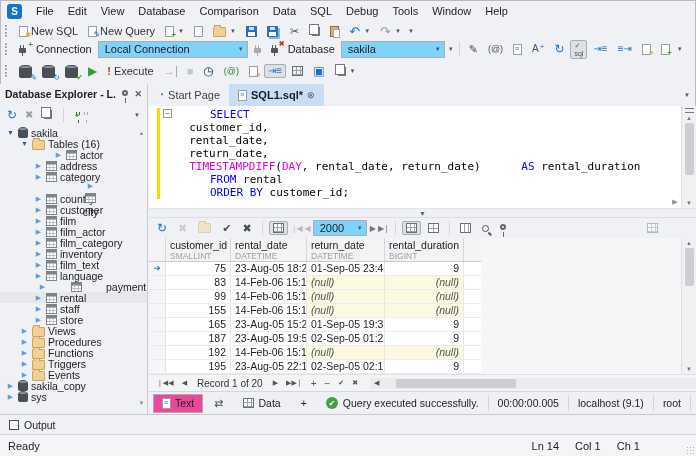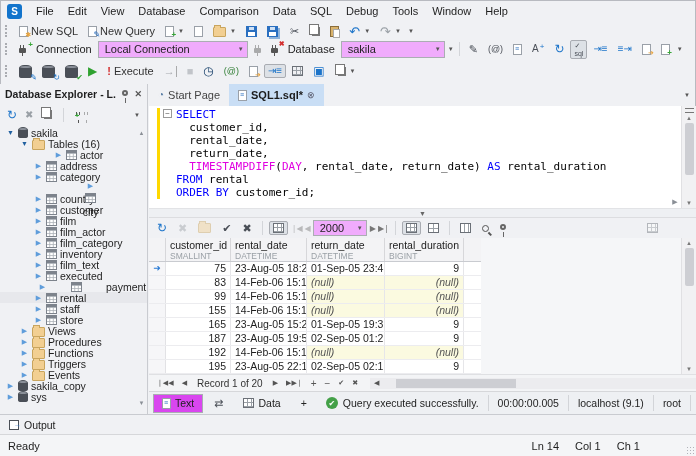--- a/index.html
+++ b/index.html
@@ -16,21 +16,21 @@
   
   .tbar { left:0; right:0; display:flex; align-items:center; gap:2px; padding-left:2px; }
   #tb1 { top:22px; height:18px; }
   #tb2 { top:40px; height:18px; }
   #tb3 { top:58px; height:26px; }
   .grip { width:4px; height:12px; border-left:2px dotted #aaacb1; margin:0 4px 0 3px; }
   .tbtn { display:flex; align-items:center; gap:3px; padding:1px 3px; border:1px solid transparent; border-radius:2px; color:#333; }
   .tbtn.pressed { background:#dde1e6; border-color:#a9acb2; }
   .caret { font-size:6px; color:#555; margin-left:1px; }
   .vsep { width:1px; height:14px; background:#d3d5d9; margin:0 3px; }
-  .combo { height:17px; background:#f0abfc; border:1px solid #abadb3; display:flex; align-items:center; padding:0 3px 0 6px; color:#222; }
+  .combo { height:17px; background:#7dd3fc; border:1px solid #abadb3; display:flex; align-items:center; padding:0 3px 0 6px; color:#222; }
   .combo .caret { margin-left:auto; }
   .glyph { line-height:1; font-size:11px; }
   .blue { color:#1c74c9; } .gray { color:#9aa0a6; } .dark { color:#4a4f57; }
   .green { color:#37a637; } .red { color:#d32f2f; font-weight:bold; }
   .dis { opacity:.45; }
 
   
   .i-doc { width:9px; height:11px; background:#fff; border:1px solid #9aa0a8; position:relative; flex:none; }
   .i-doc.star::after  { content:"✱"; position:absolute; right:-4px; bottom:-3px; font-size:7px; color:#e8a33d; }
   .i-doc.pen::after   { content:"✎"; position:absolute; right:-4px; bottom:-3px; font-size:8px; color:#2a6fc0; }
@@ -90,21 +90,21 @@
   .etab { display:flex; align-items:center; gap:4px; padding:0 9px; color:#444; }
   .etab.active { background:#c9def5; color:#1b1b1b; }
   .tab-close { font-size:9px; color:#556; }
   #tab-ovf { margin-left:auto; align-self:center; padding-right:6px; }
 
   
   #editor { top:22px; left:0; right:15px; height:102px; background:#fff; overflow:hidden; }
   #ybar { left:8px; top:2px; width:3px; height:91px; background:#ffd800; }
   #fold { left:14px; top:3px; width:9px; height:9px; border:1px solid #9a9a9a; background:#fff; color:#555; font-size:8px; line-height:7px; text-align:center; }
   #code { left:27px; top:2px; font-family:"DejaVu Sans Mono","Liberation Mono",monospace; font-size:11px; line-height:13px; white-space:pre; }
-  .kw { color:#0000ff; } .fn { color:#e100e1; } .pl { color:#000; }
+  .kw { color:#0000ff;margin-left:34px; } .fn { color:#e100e1; } .pl { color:#000; }
   #esb { top:22px; right:0; width:15px; height:102px; background:#f1f1f3; border-left:1px solid #e0e0e3; display:flex; flex-direction:column; align-items:center; font-size:6px; color:#777; }
   .sb-split { border-top:1px solid #777; border-bottom:1px solid #777; width:9px; height:5px; margin:2px 0; }
   .sb-thumb { width:9px; background:#cdced3; border-radius:2px; }
   #e-thumb { height:52px; margin:2px 0 auto 0; }
   #ehsb { top:114px; right:15px; width:12px; height:10px; color:#8a8f96; font-size:7px; text-align:center; }
 
   
   #hsplit { top:124px; left:0; right:0; height:10px; background:#eef0f3; border-top:1px solid #e2e3e6; border-bottom:1px solid #dcdde0; text-align:center; font-size:7px; color:#666; line-height:9px; }
 
   
@@ -130,21 +130,21 @@
   
   #gnav { top:290px; left:0; right:0; height:17px; display:flex; align-items:center; background:#f3f4f6; border-top:1px solid #dfe0e3; font-size:10px; color:#333; padding-left:4px; }
   .nbtn { font-size:7px; color:#555; padding:0 4px; }
   .nbtn.txt { font-size:10px; }
   #hscroll { margin-left:8px; flex:1; height:11px; background:#ececef; display:flex; align-items:center; }
   #hthumb { width:120px; height:9px; background:#cdced3; margin-left:12px; }
 
   
   #bbar { top:307px; left:0; right:0; height:23px; background:#eef0f3; border-top:1px solid #d6d7da; display:flex; align-items:center; padding-left:3px; }
   .btab { height:19px; display:flex; align-items:center; gap:4px; padding:0 8px; font-size:10.5px; margin:0 1px; border:1px solid transparent; color:#222; }
-  .btab.active { background:#d946ef; border-color:#aaadb3; }
+  .btab.active { background:#ec4899; border-color:#aaadb3; }
   .bstat { margin-left:auto; display:flex; align-items:center; height:100%; }
   .bseg { padding:0 9px; border-left:1px solid #d2d4d8; font-size:10.5px; display:flex; align-items:center; gap:5px; height:16px; white-space:nowrap; }
   .okc { width:12px; height:12px; border-radius:50%; background:#43a047; color:#fff; font-size:8px; display:flex; align-items:center; justify-content:center; flex:none; }
 
   
   #outbar { top:414px; left:0; right:0; height:20px; background:#f0f1f4; border-top:1px solid #c9cbd0; display:flex; align-items:center; gap:5px; padding-left:9px; font-size:10.5px; }
   #sbar { top:434px; left:0; right:0; height:22px; background:#f4f5f7; border-top:1px solid #d6d7da; display:flex; align-items:center; padding:0 8px; }
   .sright { margin-left:auto; display:flex; gap:16px; margin-right:48px; }
   .sgrip { position:absolute; right:2px; bottom:2px; width:8px; height:8px;
            background-image:radial-gradient(#b0b2b8 1px, transparent 1px); background-size:3px 3px; }
@@ -410,21 +410,21 @@
             <span>inventory</span>
           </div>
           <div class="trow" style="padding-left: 34px;">
             <span class="chev">▶</span>
             <span class="i-table"></span>
             <span>film_text</span>
           </div>
           <div class="trow" style="padding-left: 34px;">
             <span class="chev">▶</span>
             <span class="i-table"></span>
-            <span>executed</span>
+            <span>language</span>
           </div>
           <div class="trow" style="padding-left: 38px; gap: 24px;">
             <span class="chev">▶</span>
             <span class="i-table"></span>
             <span>payment</span>
           </div>
           <div class="trow sel" style="padding-left: 34px;">
             <span class="chev">▶</span>
             <span class="i-table"></span>
             <span>rental</span>

